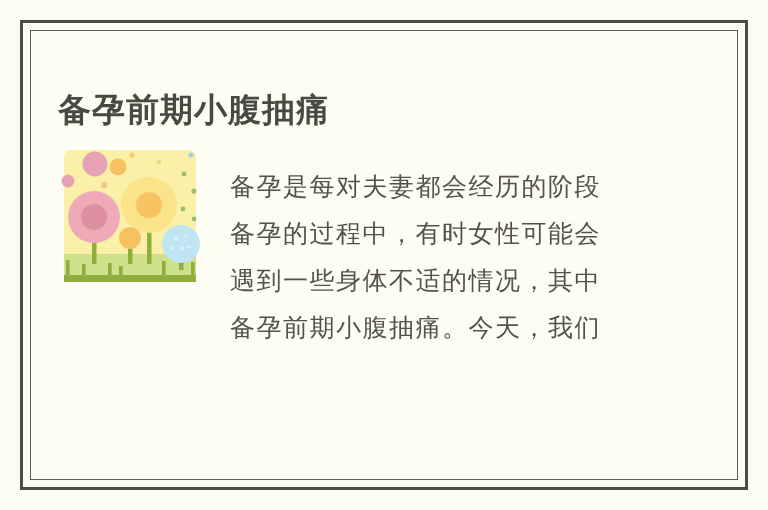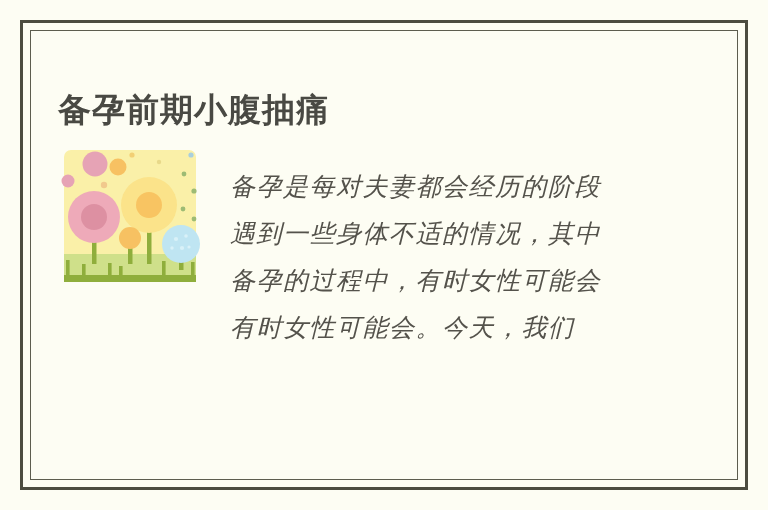--- a/index.html
+++ b/index.html
@@ -88,21 +88,20 @@
     width: 432px;
     font-family: "Liberation Serif", "DejaVu Serif", serif;
     font-size: 25px;
     line-height: 47px;
     color: #54524b;
     letter-spacing: 1.5px;
   }
   .body-line {
     display: block;
     white-space: nowrap;
-    font-style: italic;
   }
 </style>
 </head>
 <body>
 
 <div class="page">
 
   <div class="frame-outer"></div>
   <div class="frame-inner"></div>
 
@@ -157,19 +156,19 @@
         <rect x="61" y="122" width="3.6" height="16" fill="#8fae3c"></rect>
         <rect x="104" y="117" width="3.6" height="21" fill="#8fae3c"></rect>
         <rect x="133" y="118" width="3.6" height="20" fill="#8fae3c"></rect>
 
         <rect x="6" y="131" width="132" height="7" fill="#8fae3c"></rect>
       </svg>
     </div>
 
     <div class="body-text">
       <span class="body-line">备孕是每对夫妻都会经历的阶段</span>
+      <span class="body-line">备孕的过程中，有时女性可能会</span>
       <span class="body-line">遇到一些身体不适的情况，其中</span>
-      <span class="body-line">备孕的过程中，有时女性可能会</span>
-      <span class="body-line">有时女性可能会。今天，我们</span>
+      <span class="body-line">备孕前期小腹抽痛。今天，我们</span>
     </div>
 
   </div>
 </div>
 
 </body></html>

